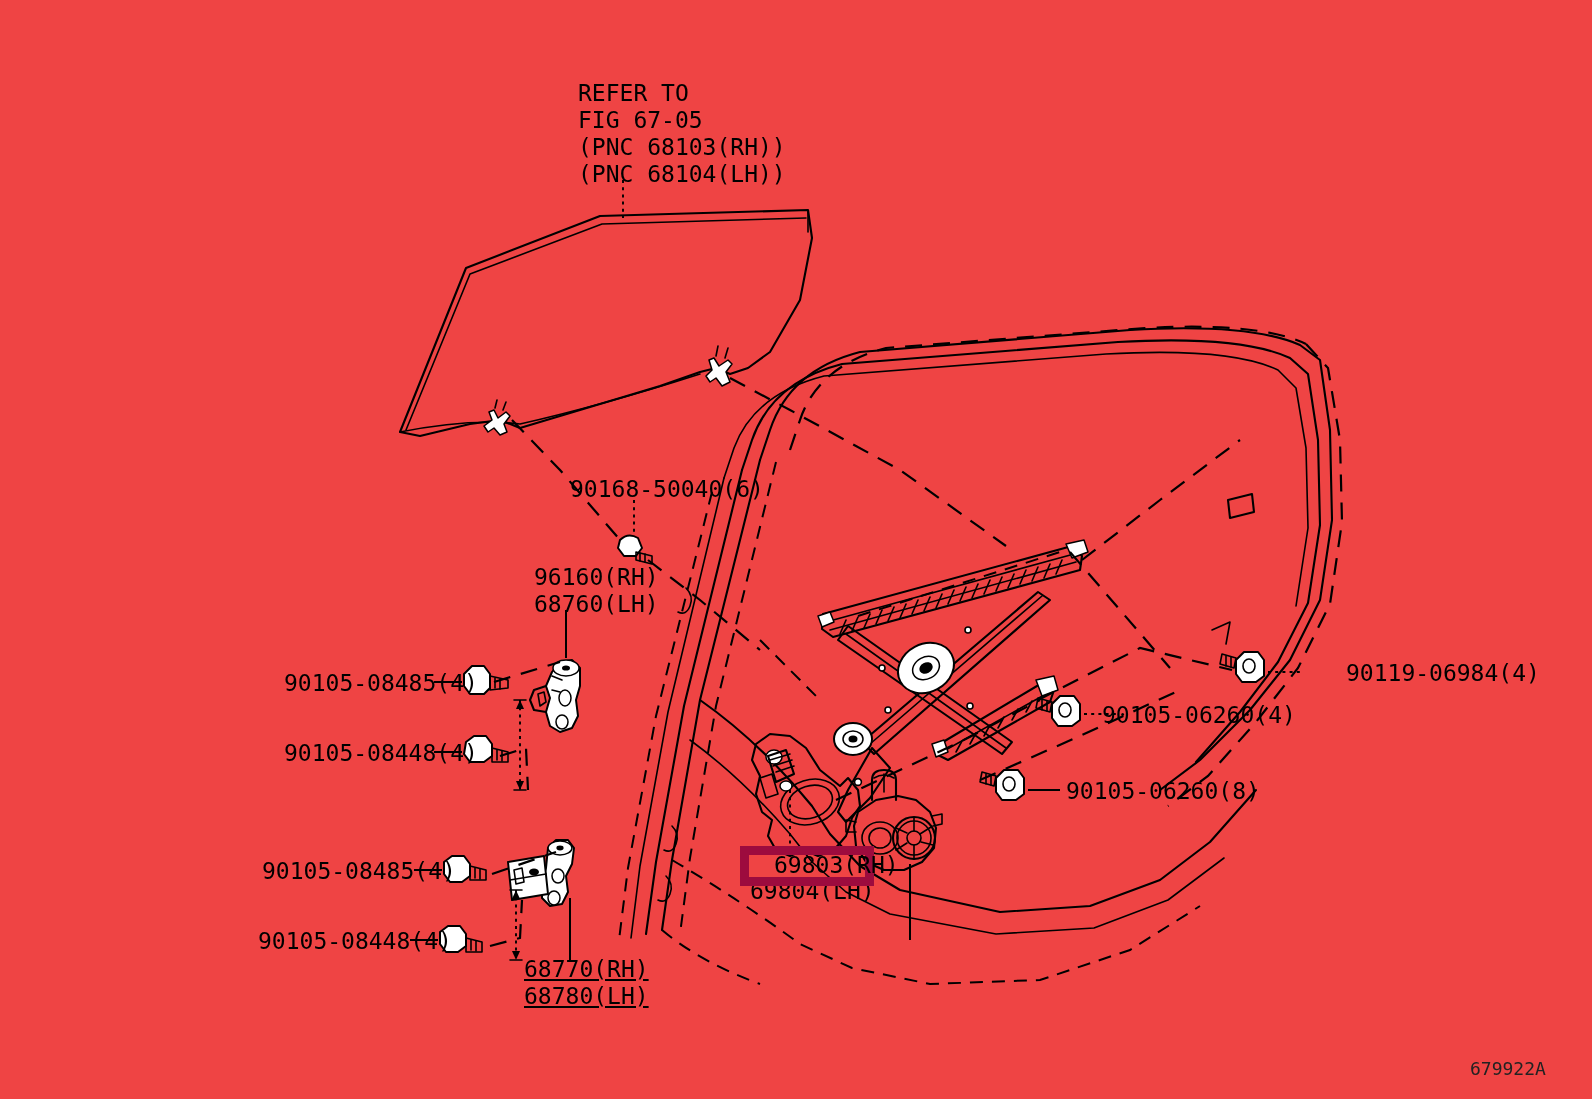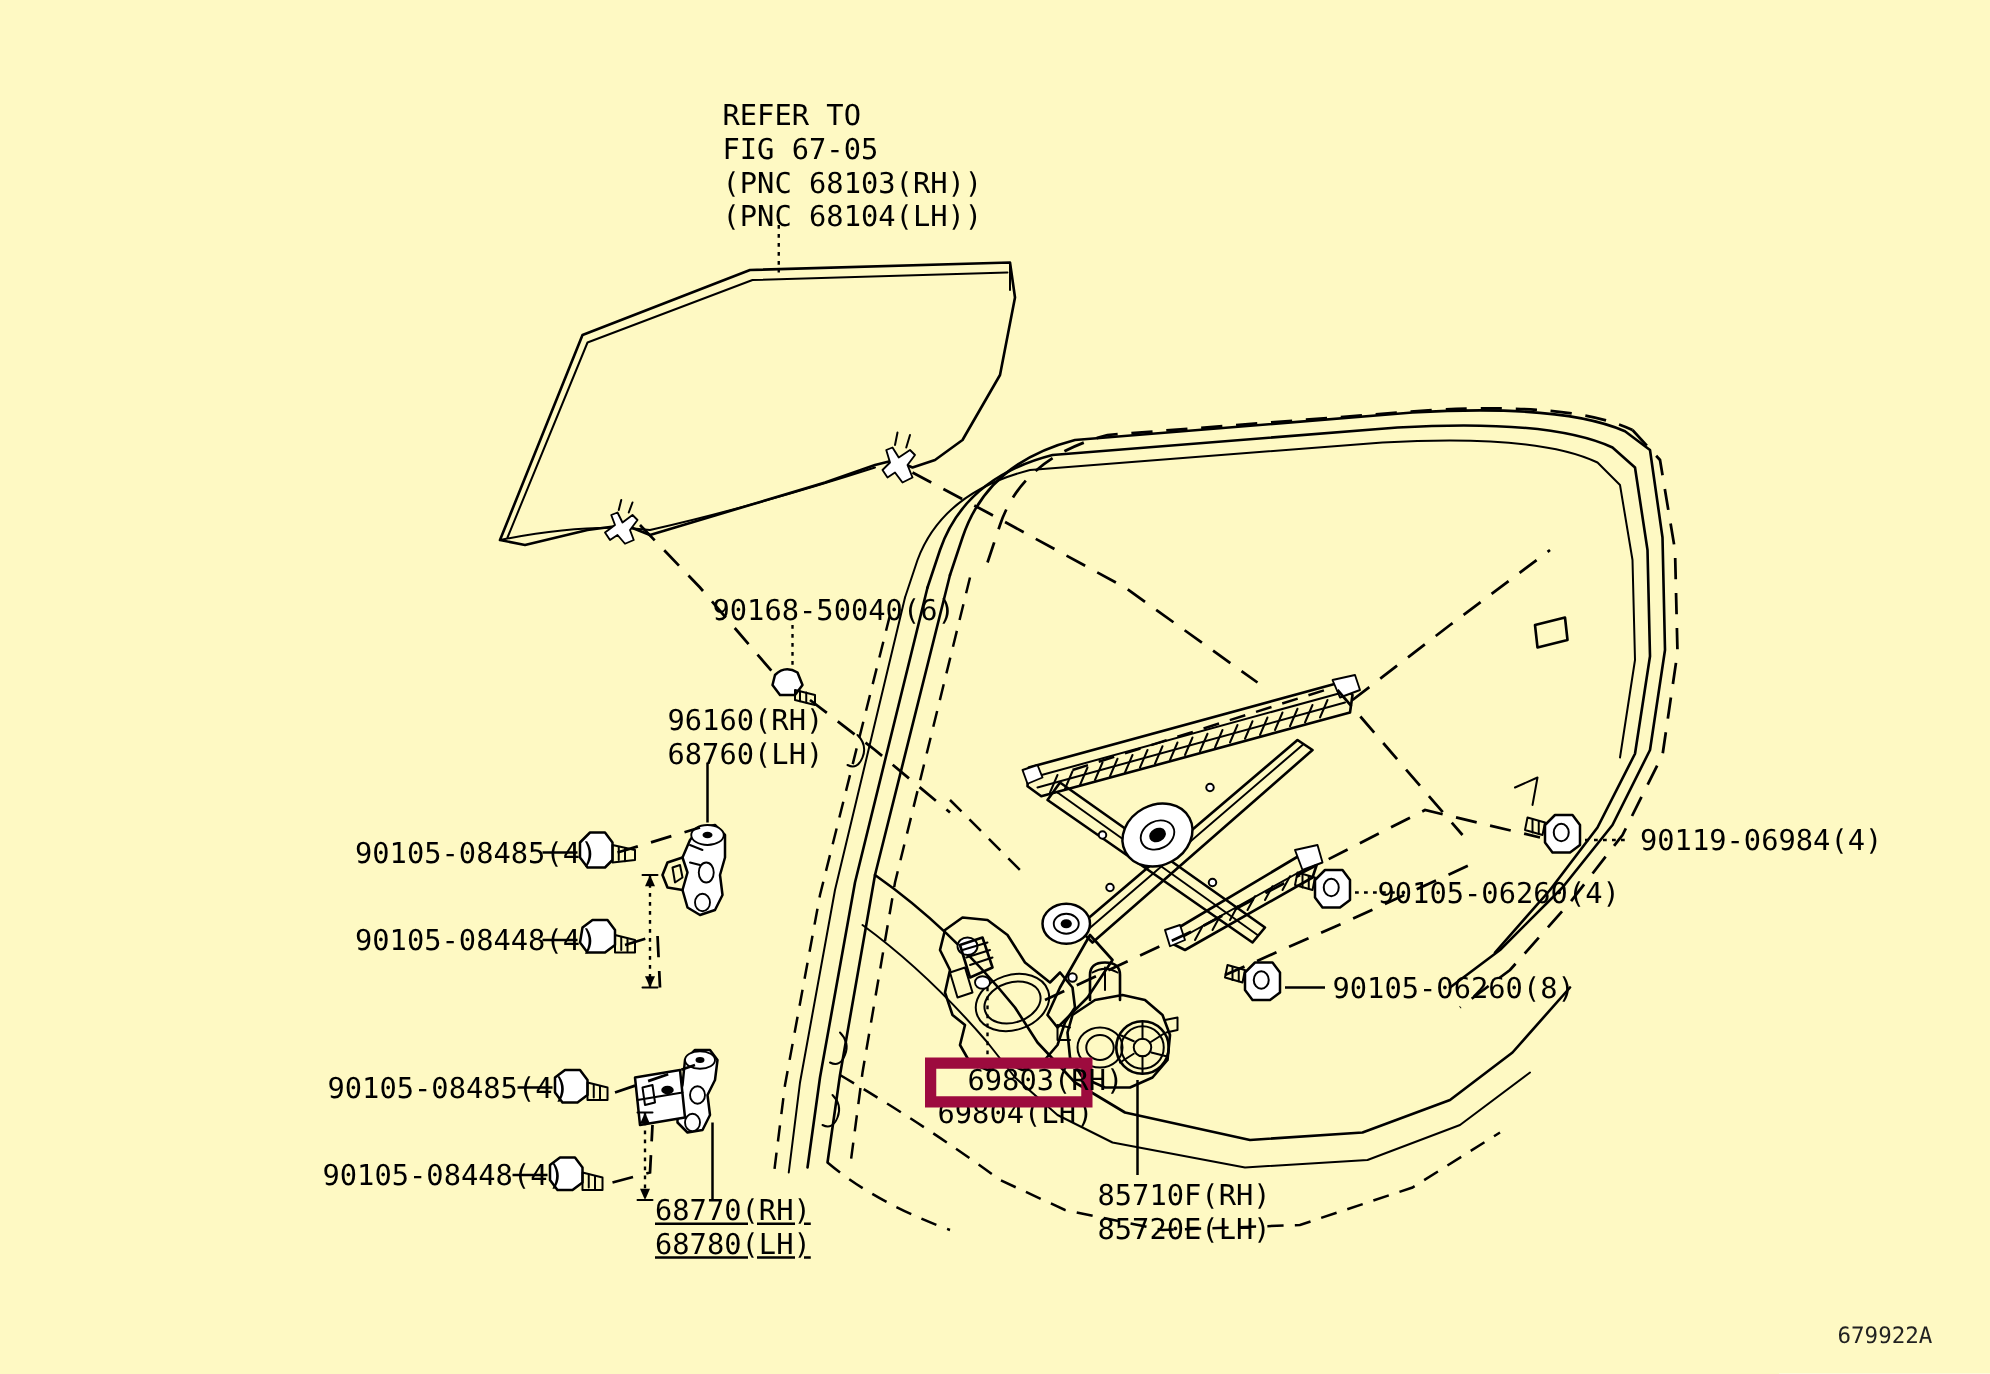--- a/index.html
+++ b/index.html
@@ -8,21 +8,21 @@
     padding: 0;
     background: #ffffff;
   }
   body {
     font-family: "DejaVu Sans Mono", "Liberation Mono", monospace;
   }
   #page {
     position: relative;
     width: 1592px;
     height: 1099px;
-    background: #fef9c3;
+    background: #ef4444;
     overflow: hidden;
   }
   #art {
     position: absolute;
     left: 0;
     top: 0;
     width: 1592px;
     height: 1099px;
   }
   .lbl {
@@ -429,24 +429,22 @@
 
   <div class="lbl" style="left:524px; top:956px;text-decoration:underline;">68770(RH)
 68780(LH)</div>
 
   <div class="lbl" style="left:750px; top:878px;text-align:right;">69804(LH)</div>
 
   <div class="hl-box" style="left:740px; top:846px; width:134px; height:40px;"></div>
 
   <div class="lbl" style="left:752px; top:852px; z-index:5;margin-left:22px;">69803(RH)</div>
 
-  <div class="lbl" style="left:878px; top:944px;">85710F(RH)
-85720E(LH)</div>
-
-  <div class="lbl" style="left:1312px; top:660px;">90119-06984(4)</div>
+
+  <div class="lbl" style="left:1346px; top:660px;">90119-06984(4)</div>
 
   <div class="lbl" style="left:1102px; top:702px;">90105-06260(4)</div>
 
   <div class="lbl" style="left:1066px; top:778px;">90105-06260(8)</div>
 
   <div class="lbl lbl-sm" style="left:1470px; top:1058px;">679922A</div>
 
 </div>
 
 </body></html>

